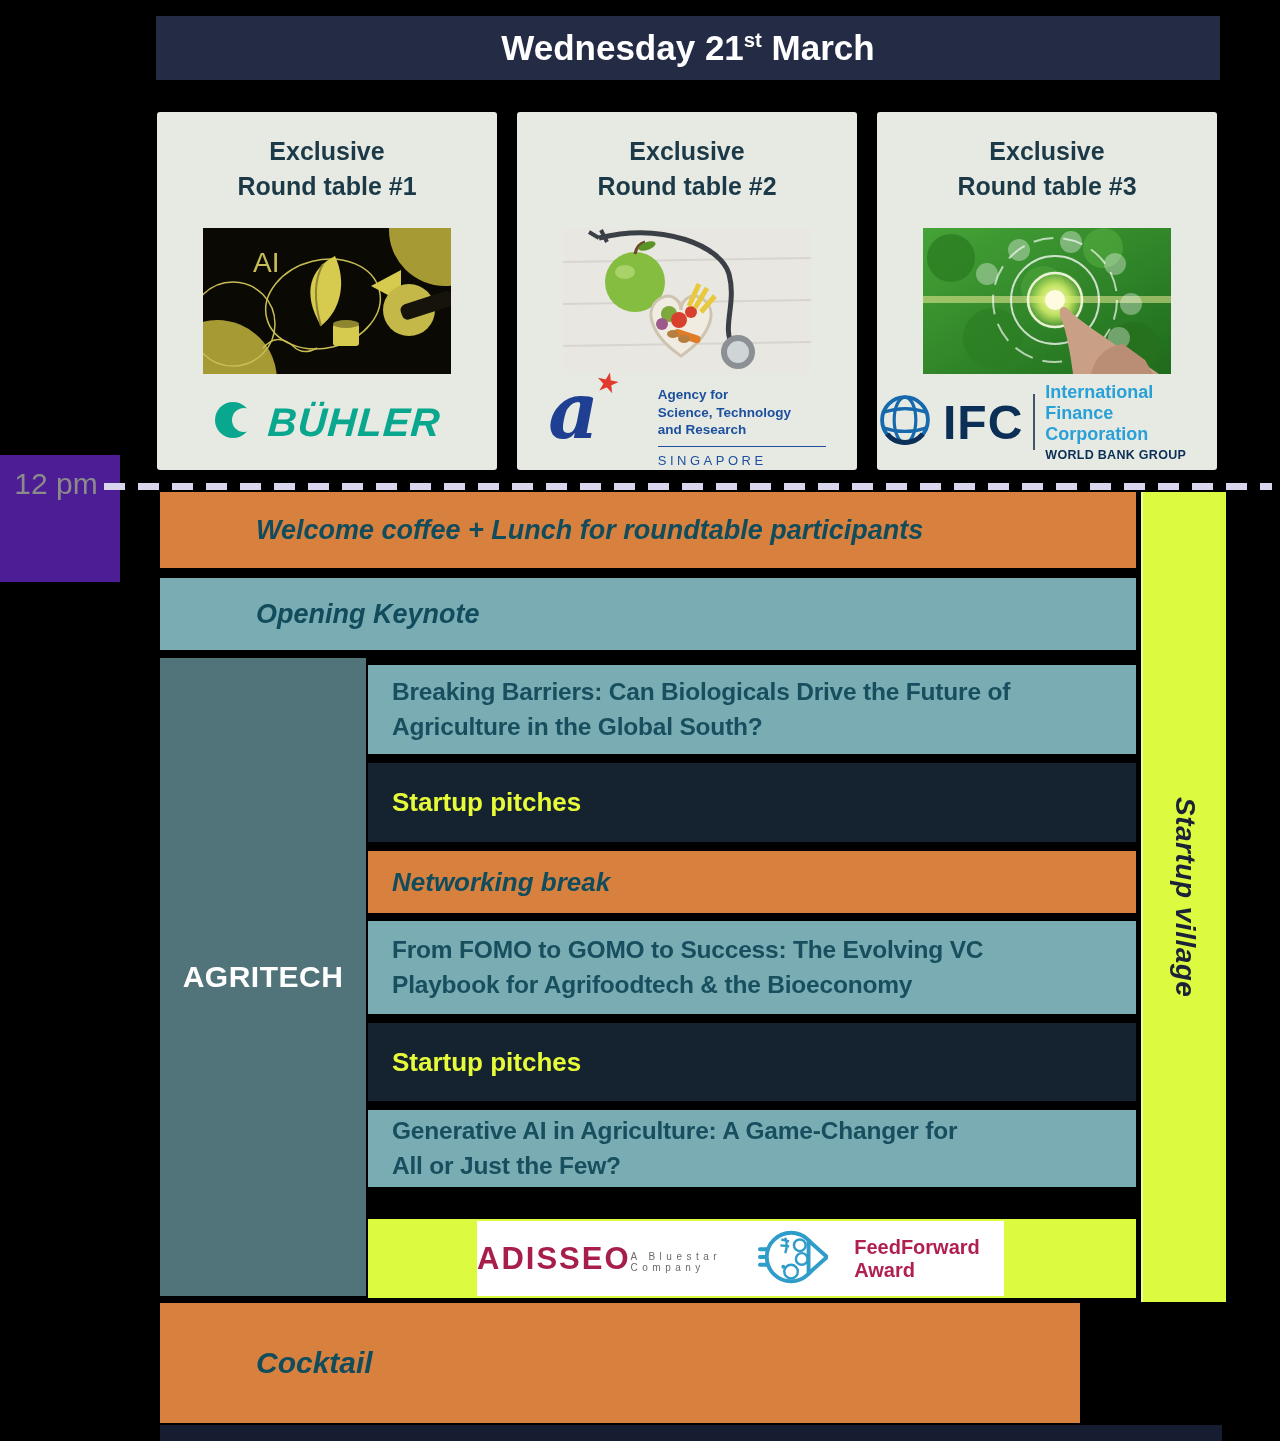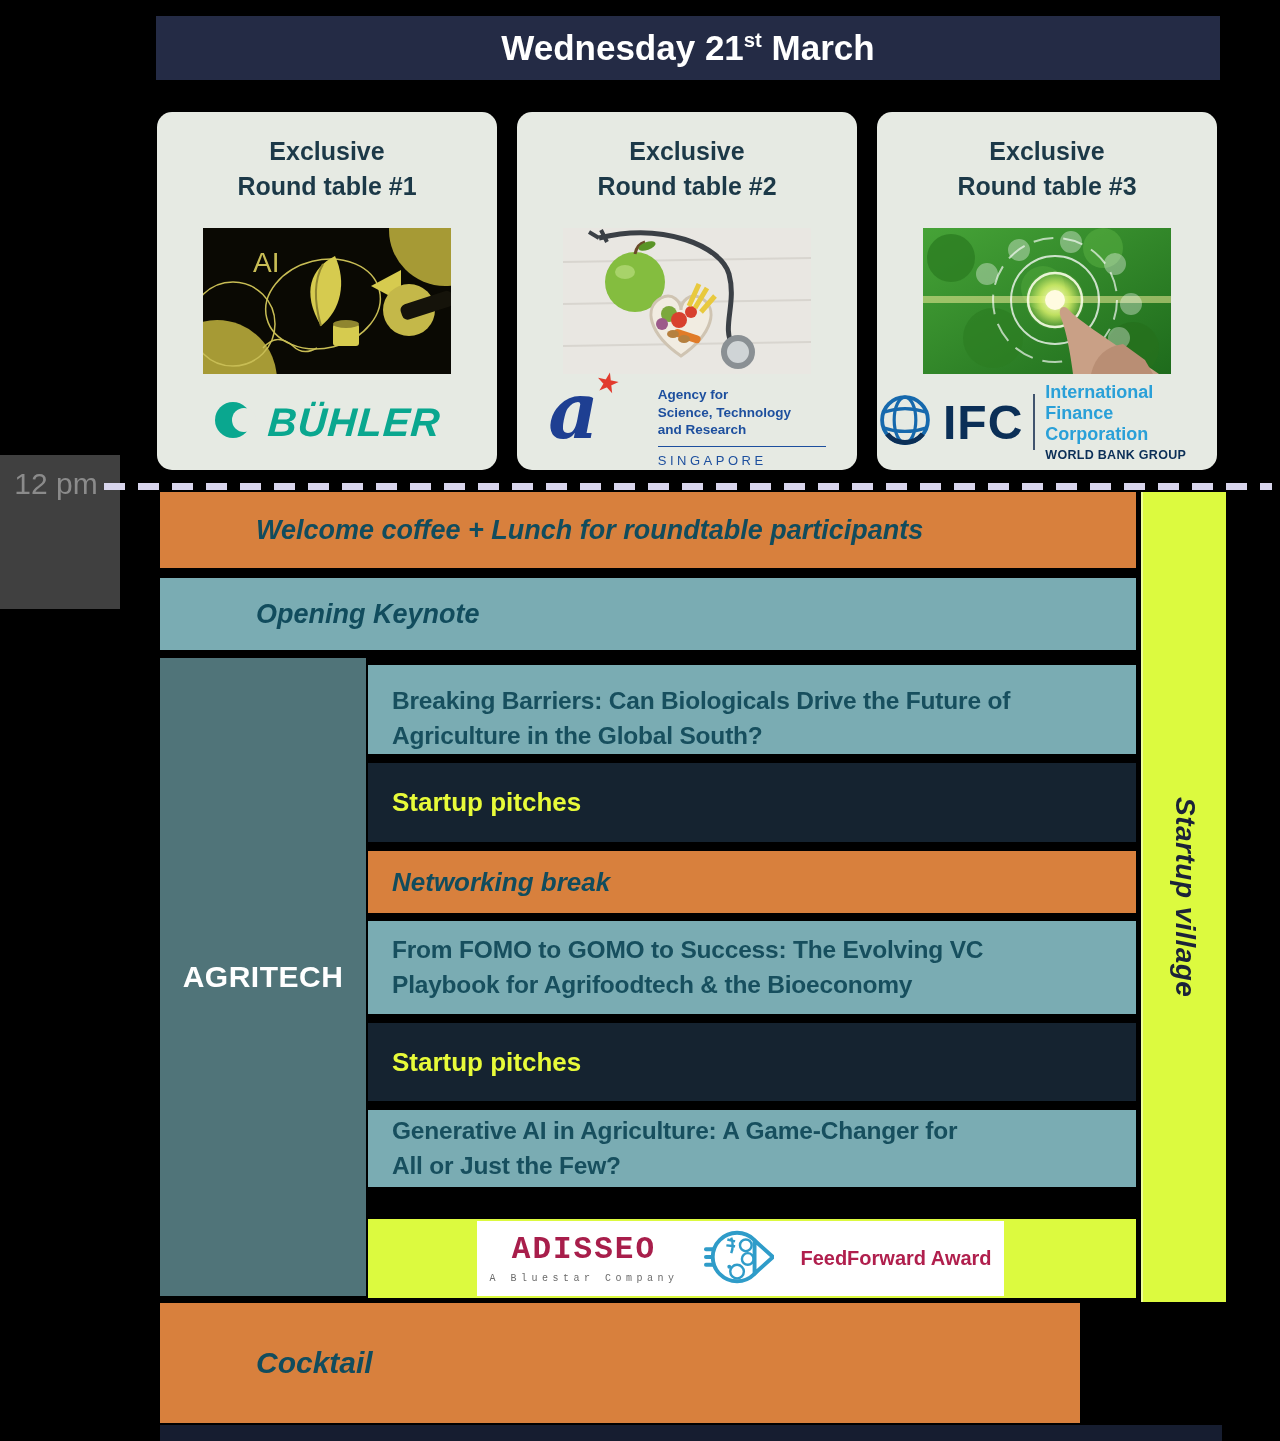--- a/index.html
+++ b/index.html
@@ -15,21 +15,21 @@
     left:156px;top:16px;width:1064px;height:64px;
     background:#242b45;color:#fff;
     display:flex;align-items:center;justify-content:center;
     font-size:35px;font-weight:bold;
   }
   .title-bar sup{font-size:0.58em;vertical-align:super;line-height:0;}
 
   
   .rt-box{
     top:112px;width:340px;height:358px;
-    background:#e6eae3;border-radius:15px;
+    background:#e6eae3;border-radius:3px;
   }
   .rt-box .rt-title{
     position:absolute;top:22px;left:0;right:0;
     text-align:center;color:#1c3948;font-weight:bold;
     font-size:25px;line-height:1.38;
   }
   .rt-image{position:absolute;top:116px;left:46px;width:248px;height:146px;overflow:hidden;}
   .rt-image svg{display:block;}
   .rt-logo{
     position:absolute;top:264px;left:0;right:0;height:92px;
@@ -57,21 +57,21 @@
   .astar-rule{width:168px;height:1px;background:#1d4f9e;margin:7px 0 6px 0;}
   .astar-country{color:#1d4f9e;font-size:13px;letter-spacing:3.5px;}
   
   .ifc{display:flex;align-items:center;gap:10px;}
   .ifc-abbr{color:#0b2f57;font-size:48px;font-weight:bold;letter-spacing:1px;}
   .ifc-divider{width:2px;height:56px;background:#41546e;}
   .ifc-line{color:#2aa0d8;font-weight:bold;font-size:18px;line-height:1.15;}
   .ifc-subline{color:#0b2f57;font-weight:bold;font-size:12.5px;margin-top:3px;letter-spacing:0.3px;}
 
   
-  .time-box{left:0;top:455px;width:120px;height:154px;background:#404040;}
+  .time-box{left:0;top:455px;width:120px;height:127px;background:#4c1d95;}
   .time-label{
     position:absolute;top:12px;left:0;right:8px;text-align:center;
     color:#8b8b8b;font-size:30px;
   }
   .dash-line{
     left:104px;top:483px;width:1168px;height:7px;
     background:repeating-linear-gradient(90deg,#d8d5ec 0 21px,transparent 21px 34px);
   }
 
   
@@ -87,37 +87,37 @@
     display:flex;align-items:center;justify-content:center;
   }
   .track-label{color:#fff;font-weight:bold;font-size:30px;letter-spacing:0.5px;}
 
   .session{left:368px;width:768px;background:#7aacb3;
     display:flex;flex-direction:column;justify-content:center;}
   .session-text{
     color:#174f5e;font-weight:bold;font-size:24.5px;line-height:1.42;
     padding-left:24px;letter-spacing:-0.2px;
   }
-  .s1{top:665px;height:89px;justify-content:flex-end;}
+  .s1{top:665px;height:89px;}
   .s2{top:921px;height:93px;}
   .s3{top:1110px;height:77px;}
   .pitch{left:368px;width:768px;background:#152330;}
   .p1{top:763px;height:79px;}
   .p2{top:1023px;height:78px;}
   .pitch-text{color:#e8fb39;font-weight:bold;font-size:26px;padding-left:24px;}
   .row-break{left:368px;top:851px;width:768px;height:62px;background:#d8803d;}
   .row-break .bar-italic{padding-left:24px;font-size:26px;}
 
   
   .award-band{left:368px;top:1219px;width:768px;height:79px;background:#dcfa3f;}
   .award-box{
     position:absolute;left:109px;top:2px;width:527px;height:75px;background:#fff;
     display:flex;align-items:center;justify-content:center;gap:26px;
   }
-  .adisseo{display:flex;flex-direction:column;align-items:center;font-family:Liberation Mono, monospace;}
+  .adisseo{display:flex;}
   .adisseo-name{color:#a81e4b;font-weight:bold;font-size:31px;letter-spacing:2px;line-height:1;}
   .adisseo-tagline{color:#6b6b6b;font-size:10px;letter-spacing:4.5px;margin-top:8px;}
   .award-label{color:#b01f4d;font-size:20px;font-weight:bold;}
 
   
   .village{
     left:1141px;top:492px;width:83px;height:810px;background:#dcfa3f;
     display:flex;align-items:center;justify-content:center;
     border-left:2px solid #eefd9a;
   }

